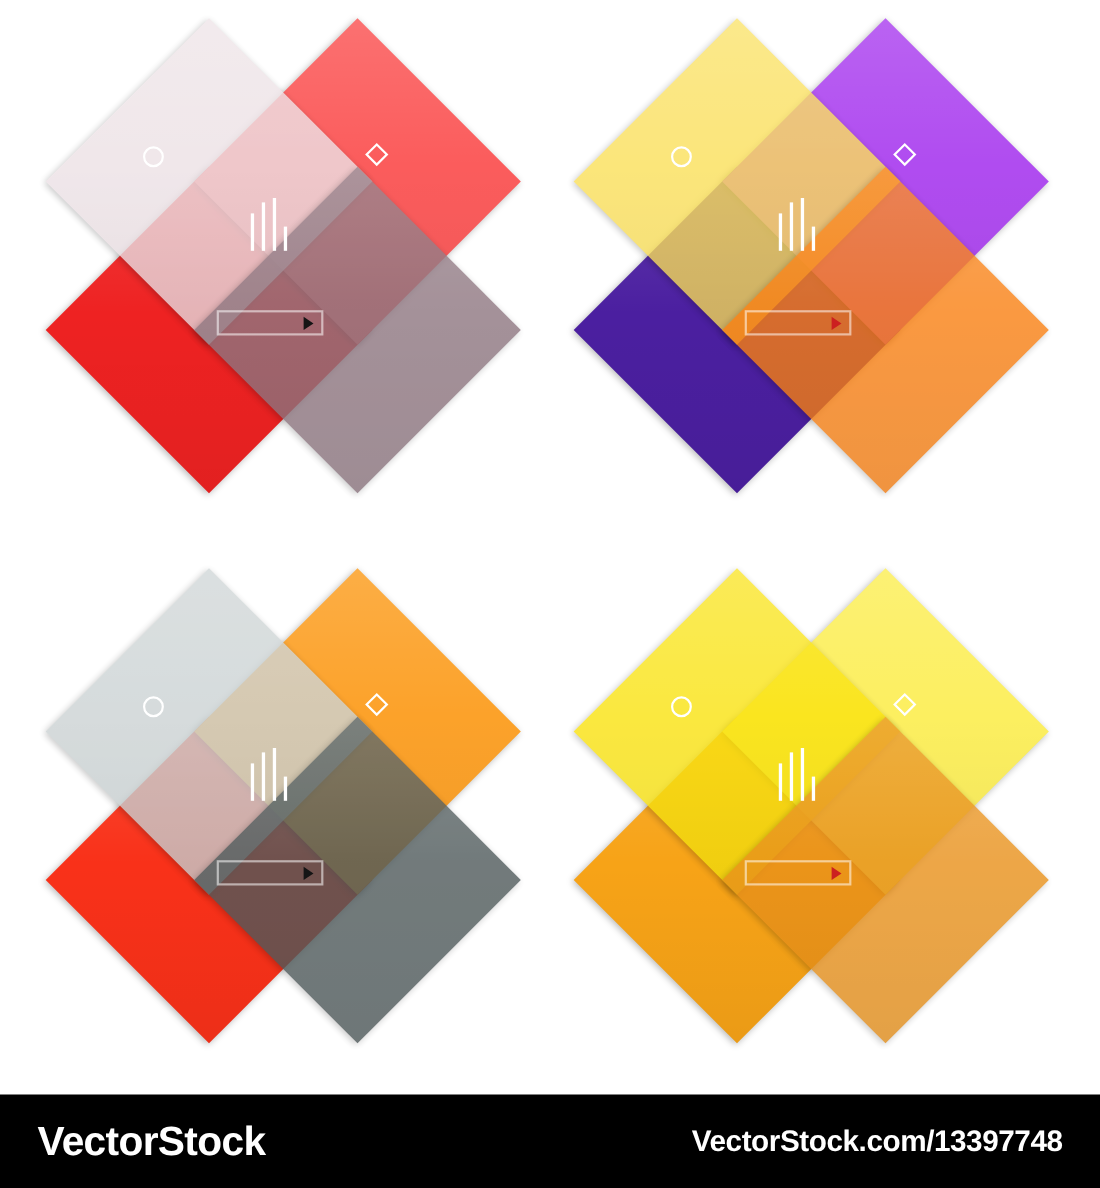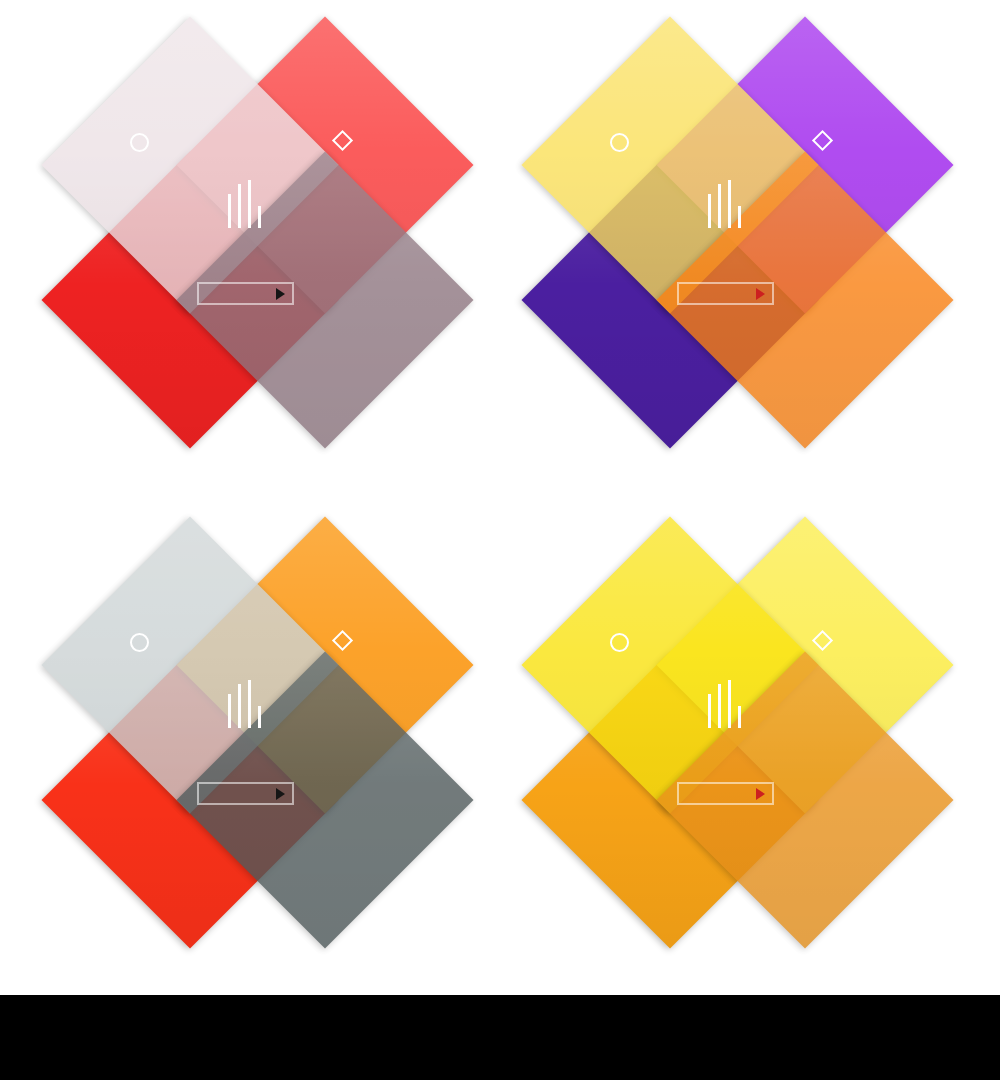--- a/index.html
+++ b/index.html
@@ -260,15 +260,17 @@
             <i style="height: 22px; background: rgb(255, 255, 255);"></i>
           </div>
           <div class="play-bar">
             <span class="play-tri" style="border-left-color: rgb(204, 32, 32);"></span>
           </div>
         </div>
       </div>
     </div>
 
   <div id="footer">
+    <div class="brand">VectorStock</div>
+    <div class="url">VectorStock.com/13397748</div>
   </div>
 
 </div>
 
 </body></html>

